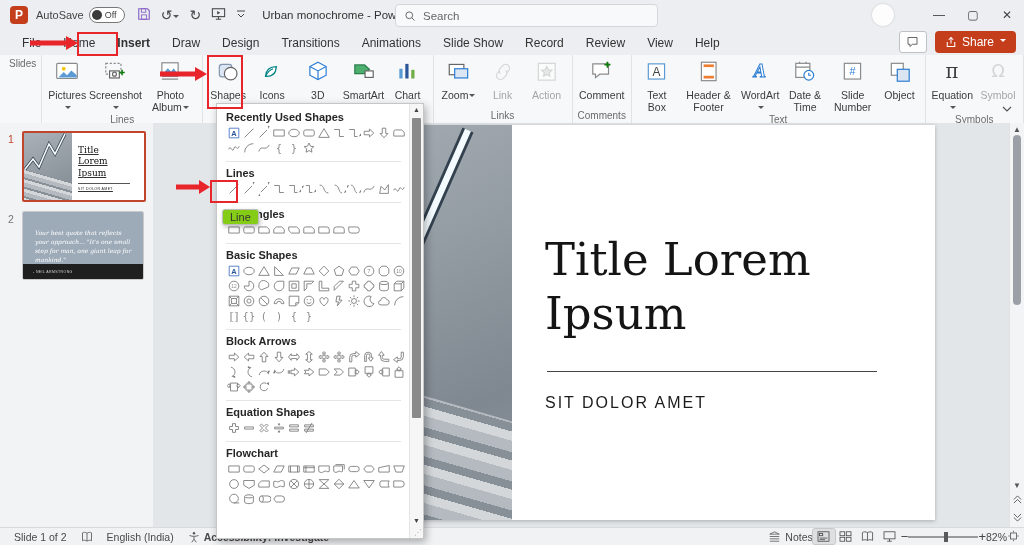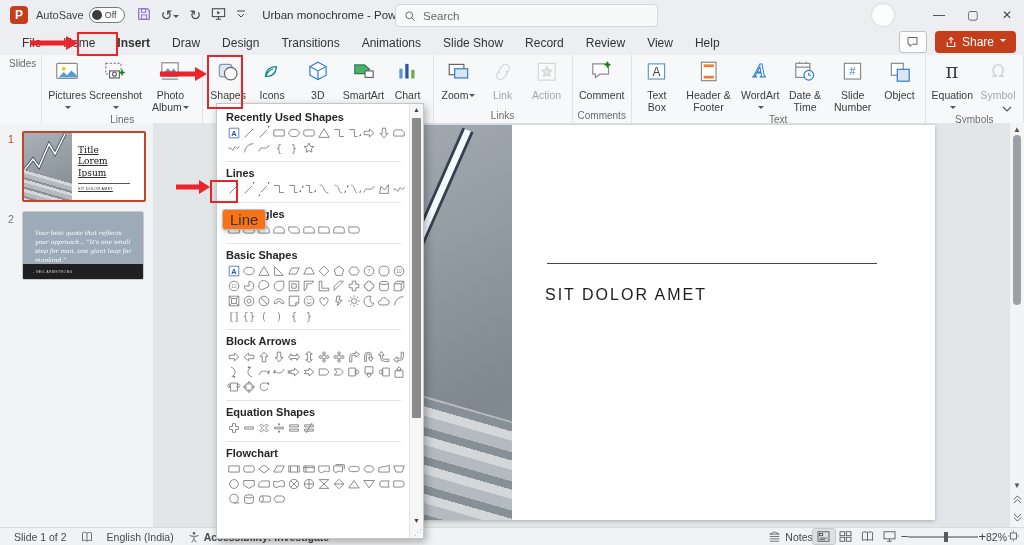--- a/index.html
+++ b/index.html
@@ -87,21 +87,21 @@
   .shapes-menu{position:absolute;left:216px;top:103px;width:206px;height:434px;background:#fff;border:1px solid #c6c6c6;box-shadow:2px 3px 8px rgba(0,0,0,.3);z-index:50;}
   .sm-content{position:absolute;left:0;top:0;right:13px;bottom:0;overflow:hidden;padding:2px 0 0 9px;}
   .sm-title{font-size:11px;font-weight:bold;color:#262626;margin:5px 0 2px 0;}
   .sm-grid{display:flex;flex-wrap:wrap;width:184px;}
   .shp{width:15px;height:15px;display:flex;align-items:center;justify-content:center;}
   .shp-svg{width:14px;height:14px;}
   .sm-divider{border-top:1px solid #e4e4e4;margin:6px 9px 0 0;}
   .sm-scroll{position:absolute;right:0;top:0;bottom:0;width:13px;background:#f6f6f6;border-left:1px solid #e4e4e4;}
   .sm-thumbbar{position:absolute;left:2px;top:14px;width:9px;height:300px;background:#8a8a8a;border-radius:1px;}
   .sm-sarrow{position:absolute;left:0;width:13px;text-align:center;font-size:7px;color:#444;}
-  .tooltip{position:absolute;left:5px;top:105px;background:#f97316;border:1px solid #bdbdbd;border-radius:3px;box-shadow:1px 2px 4px rgba(0,0,0,.25);font-size:15px;color:#333;padding:1px 7px;z-index:55;}
+  .tooltip{position:absolute;left:5px;top:105px;background:#84cc16;border:1px solid #bdbdbd;border-radius:3px;box-shadow:1px 2px 4px rgba(0,0,0,.25);font-size:11px;color:#333;padding:1px 7px;z-index:55;}
   .sm-resize{position:absolute;right:1px;bottom:1px;font-size:8px;color:#aaa;}
 
   
   .red-box{position:absolute;border:2px solid #e8252b;z-index:60;pointer-events:none;}
   .red-arrow{position:absolute;z-index:60;pointer-events:none;}
 </style>
 </head>
 <body>
 
 <div class="app">
@@ -393,20 +393,21 @@
           <svg width="282" height="395" viewBox="0 0 282 395" style="position:absolute;left:0;top:0">
             <polyline points="-8,248 52,160 92,215 148,70 183,130 238,5" fill="none" stroke="#33414f" stroke-width="12" stroke-linejoin="miter"></polyline>
             <polyline points="-8,248 52,160 92,215 148,70 183,130 238,5" fill="none" stroke="#f4fbff" stroke-width="6.5" stroke-linejoin="miter"></polyline>
           </svg>
           <div class="stairs"></div>
           <div class="greenlight">
               <i></i>
             </div>
         </div>
         <div class="slide-text">
+          <div class="slide-title"><span>Title Lorem</span><br><span>Ipsum</span></div>
           <div class="slide-hr"></div>
           <div class="slide-sub">SIT DOLOR AMET</div>
         </div>
       </div>
     </div>
     <div class="vscroll">
       <div class="vs-arrow" style="top:2px">▲</div>
       <div class="vs-thumb" style="top:12px;height:170px"></div>
       <div class="vs-arrow" style="bottom:38px">▼</div>
       <div class="vs-arrow" style="bottom:22px"><svg width="9" height="9" viewBox="0 0 10 10">

